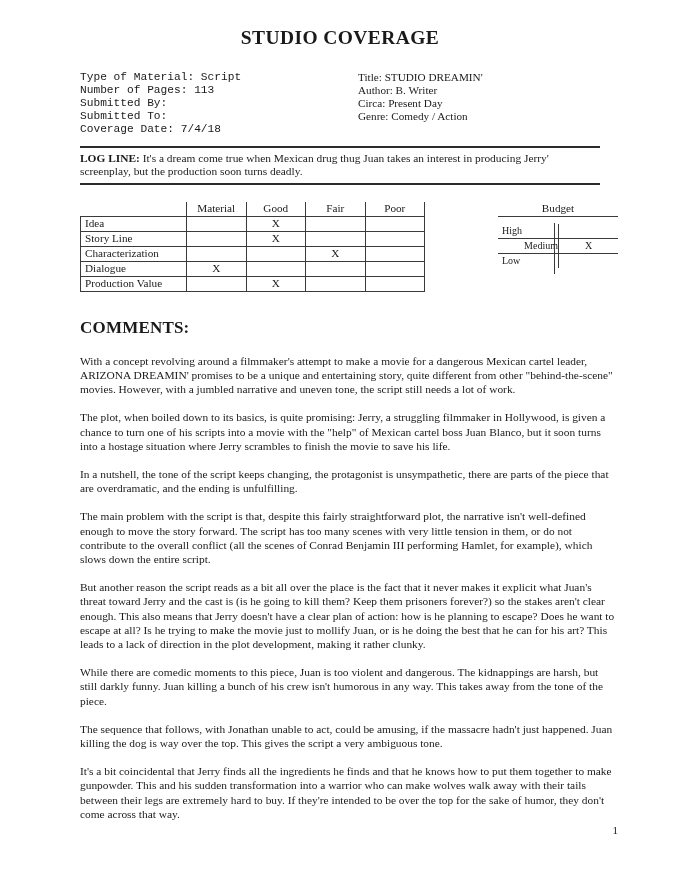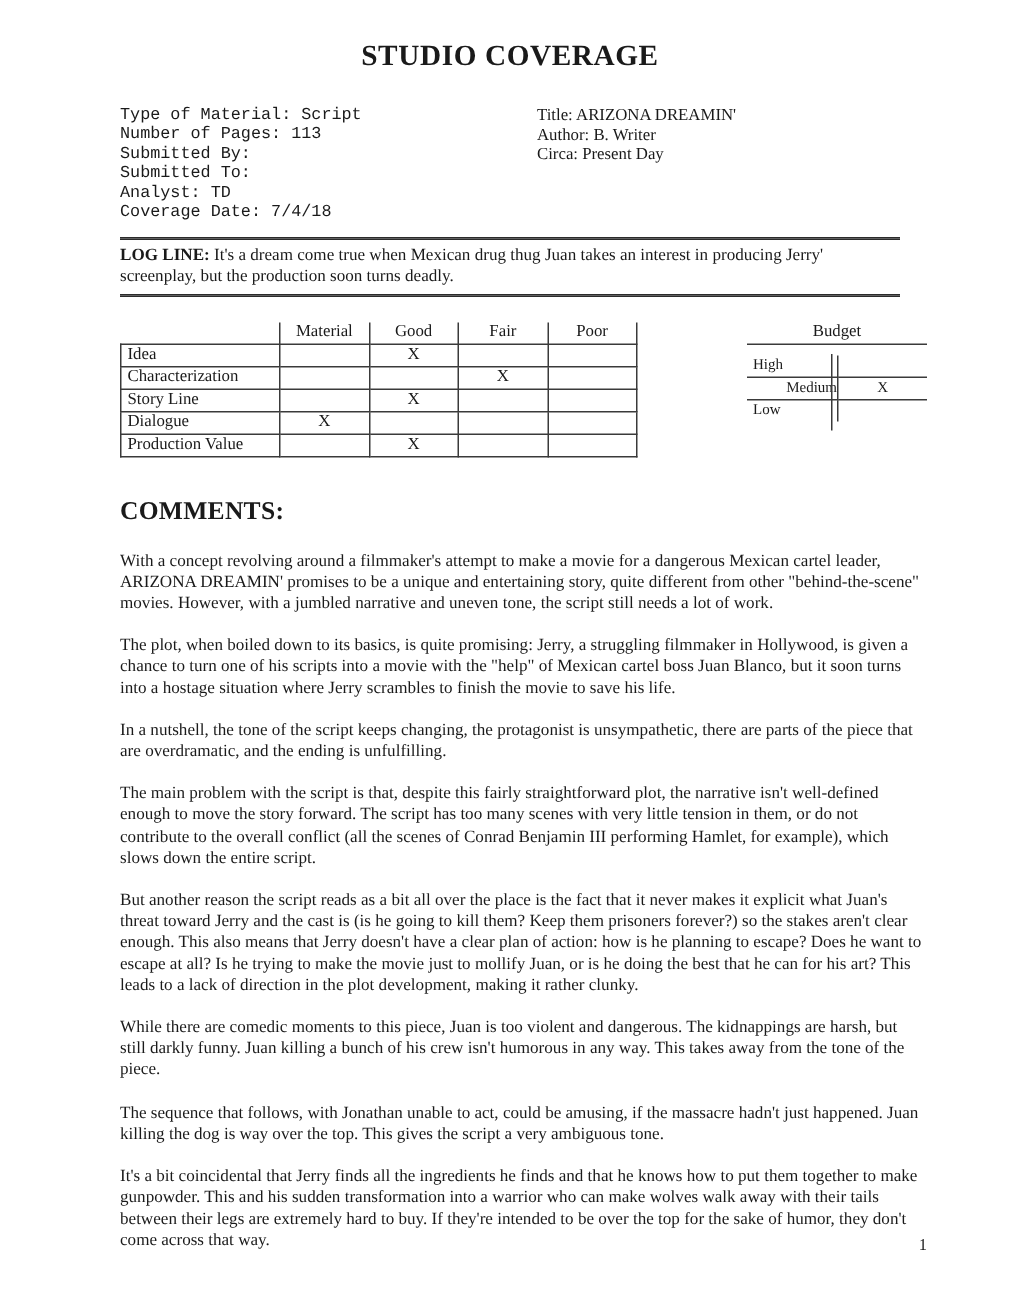--- a/index.html
+++ b/index.html
@@ -202,27 +202,27 @@
 <div class="page">
 
   <h1 class="doc-title">STUDIO COVERAGE</h1>
 
   <div class="meta-wrap">
     <div class="meta-col-left">
       <div class="meta-line">Type of Material: Script</div>
       <div class="meta-line">Number of Pages: 113</div>
       <div class="meta-line">Submitted By:</div>
       <div class="meta-line">Submitted To:</div>
-      <div class="meta-line">Analyst: TD</div>
       <div class="meta-line">Coverage Date: 7/4/18</div>
     </div>
     <div class="meta-col-right">
-      <div class="meta-line">Title: ARIZONA DREAMIN'</div>
+      <div class="meta-line">Title: STUDIO DREAMIN'</div>
       <div class="meta-line">Author: B. Writer</div>
       <div class="meta-line">Circa: Present Day</div>
+      <div class="meta-line">Genre: Comedy / Action</div>
     </div>
   </div>
 
   <div class="logline-block">
     <div class="logline-inner">
       <span class="logline-label">LOG LINE:</span><span> It's a dream come true when Mexican drug thug Juan takes an interest in producing Jerry' screenplay, but the production soon turns deadly.</span>
     </div>
   </div>
 
   <div class="tables-row">
@@ -246,31 +246,31 @@
       </thead>
       <tbody>
           <tr>
             <td>Idea</td>
             <td class="mark"></td>
             <td class="mark">X</td>
             <td class="mark"></td>
             <td class="mark"></td>
           </tr>
           <tr>
+            <td>Story Line</td>
+            <td class="mark"></td>
+            <td class="mark">X</td>
+            <td class="mark"></td>
+            <td class="mark"></td>
+          </tr>
+          <tr>
             <td>Characterization</td>
             <td class="mark"></td>
             <td class="mark"></td>
             <td class="mark">X</td>
-            <td class="mark"></td>
-          </tr>
-          <tr>
-            <td>Story Line</td>
-            <td class="mark"></td>
-            <td class="mark">X</td>
-            <td class="mark"></td>
             <td class="mark"></td>
           </tr>
           <tr>
             <td>Dialogue</td>
             <td class="mark">X</td>
             <td class="mark"></td>
             <td class="mark"></td>
             <td class="mark"></td>
           </tr>
           <tr>

